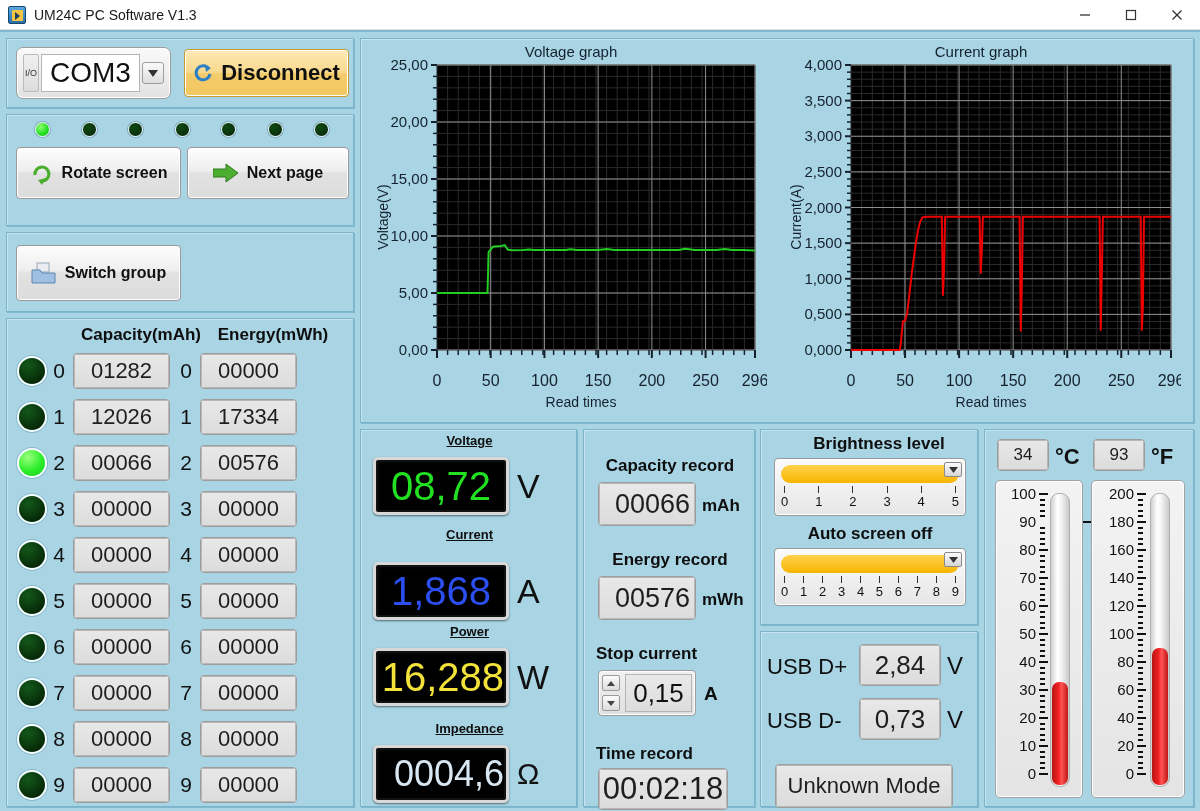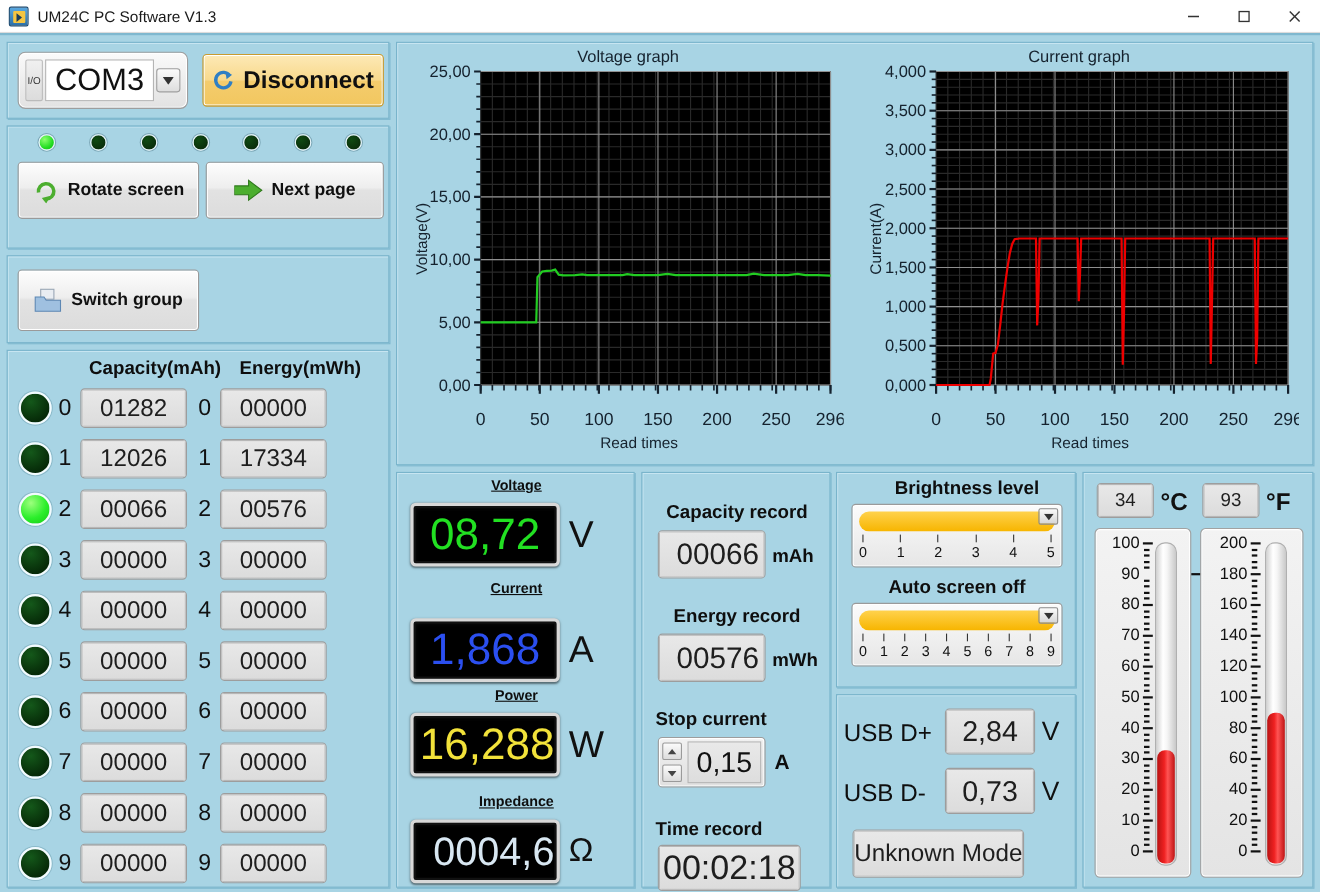--- a/index.html
+++ b/index.html
@@ -871,21 +871,21 @@
       <span style="font-size:26px;">2,84</span>
     </div>
     <div style="position:absolute; left:186px; top:20px; font-size:24px; color:#111;">V</div>
 
     <div class="small-cap" style="position:absolute; left:6px; top:76px; font-size:22px; font-weight:normal;">USB D-</div>
     <div class="field" style="position:absolute; left:98px; top:66px; width:82px; height:42px;">
       <span style="font-size:26px;">0,73</span>
     </div>
     <div style="position:absolute; left:186px; top:74px; font-size:24px; color:#111;">V</div>
 
-    <div class="field" style="position:absolute; left:14px; top:122px; width:156px; height:44px;">
+    <div class="field" style="position:absolute; left:14px; top:132px; width:178px; height:44px;">
       <span style="font-size:22px;">Unknown Mode</span>
     </div>
   </div>
 
   <div class="group" style="left:984px; top:397px; width:210px; height:378px;">
     <div class="field" style="position:absolute; left:12px; top:9px; width:52px; height:32px;">
       <span style="font-size:17px;">34</span>
     </div>
     <div style="position:absolute; left:70px; top:14px; font-size:22px; font-weight:bold; color:#111;">°C</div>
 

